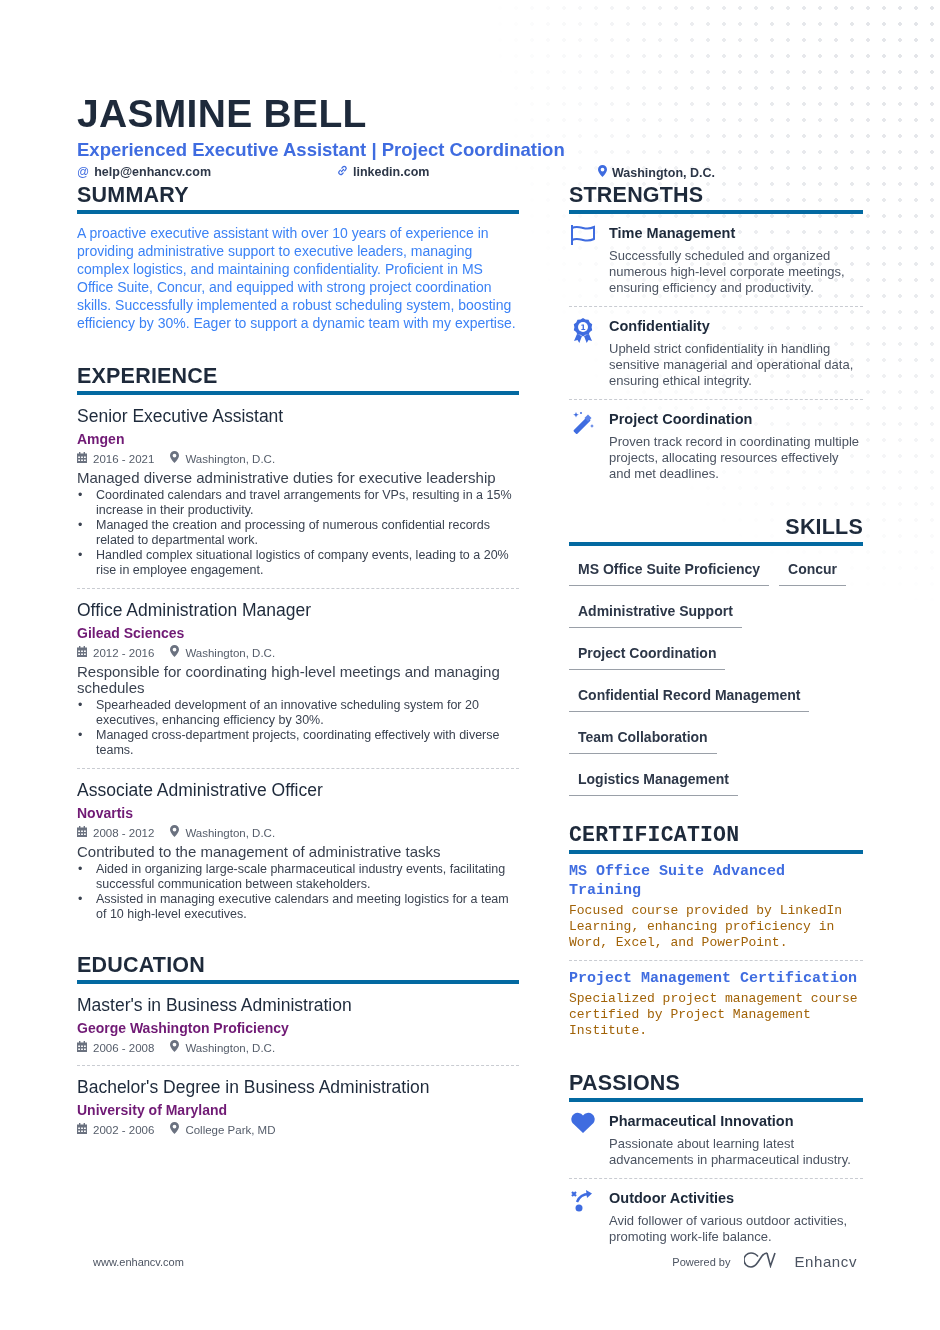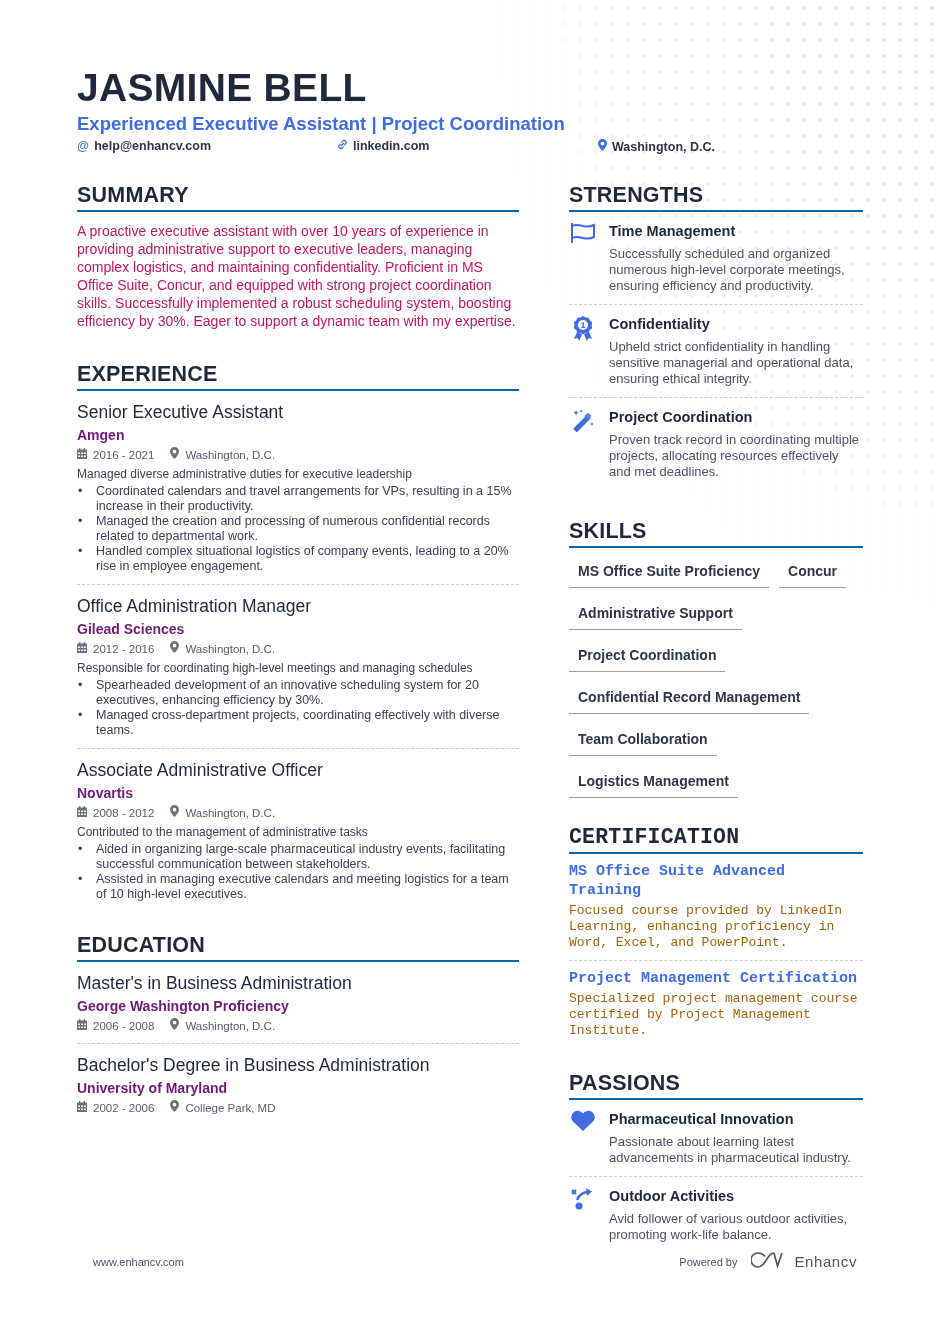--- a/index.html
+++ b/index.html
@@ -11,41 +11,41 @@
     background-image: radial-gradient(circle, #e2e4e8 1.6px, transparent 2px);
     background-size: 16px 16px;
     -webkit-mask-image: radial-gradient(ellipse 100% 100% at 100% 0%, rgba(0,0,0,1) 0%, rgba(0,0,0,0.75) 40%, rgba(0,0,0,0) 80%);
     mask-image: radial-gradient(ellipse 100% 100% at 100% 0%, rgba(0,0,0,1) 0%, rgba(0,0,0,0.75) 40%, rgba(0,0,0,0) 80%);
     z-index: 0;
   }
 
   .page { position: relative; z-index: 1; }
 
   .header { position: absolute; left: 77px; top: 66px; width: 790px; }
-  .name { font-size: 39px; font-weight: 700; color: #1e2a3b; letter-spacing: 0.3px; line-height: 44px; }
+  .name { font-size: 39px; font-weight: 700; color: #1e2a3b; letter-spacing: 0.3px; line-height: 44px; margin-top: 26px; }
   .title { font-size: 18.5px; color: #3f6ce0; margin-top: 2px; font-weight: 600; line-height: 24px; }
   .contacts { position: relative; height: 18px; margin-top: 3px; font-size: 12.5px; font-weight: 700; color: #2d3748; }
   .contact { position: absolute; top: 0; display: flex; align-items: center; gap: 5px; }
   .contact .ic { color: #3f6ce0; font-size: 12px; font-weight: 400; }
 
   .col-left { position: absolute; left: 77px; top: 182px; width: 442px; }
   .col-right { position: absolute; left: 569px; top: 182px; width: 294px; }
 
-  .section-title { font-size: 21.5px; font-weight: 700; color: #1e2a3b; letter-spacing: 0.2px; line-height: 26px; padding-bottom: 2px; border-bottom: 2px solid #0369a1; }
-
-  .summary-text { font-size: 14px; line-height: 18px; color: #be185d; margin-top: 10px; }
+  .section-title { font-size: 21.5px; font-weight: 700; color: #1e2a3b; letter-spacing: 0.2px; line-height: 26px; padding-bottom: 2px; border-bottom: 4px solid #0369a1; }
+
+  .summary-text { font-size: 14px; line-height: 18px; color: #3b82f6; margin-top: 10px; }
 
   .job { padding: 10px 0 10px 0; border-bottom: 1px dashed #c9ccd2; }
   .job:last-child { border-bottom: none; }
   .job-title { font-size: 17.5px; color: #1e2a3b; line-height: 22px; }
   .company { font-size: 14px; font-weight: 700; color: #701a75; margin-top: 3px; line-height: 18px; }
   .meta { display: flex; gap: 16px; font-size: 11.5px; color: #555d6a; margin-top: 3px; line-height: 16px; }
   .meta span.item { display: flex; align-items: center; gap: 6px; }
   .meta .ico { color: #6b7280; font-size: 11px; }
-  .desc { font-size: 12px; color: #3a4250; margin-top: 3px; line-height: 16px; }
+  .desc { font-size: 15px; color: #3a4250; margin-top: 3px; line-height: 16px; }
   .bullets { list-style: none; margin-top: 2px; }
   .bullets li { position: relative; padding-left: 19px; font-size: 12.5px; line-height: 15px; color: #3a4250; }
   .bullets li::before { content: "•"; position: absolute; left: 1px; top: 0; color: #3a4250; }
 
   .edu { padding: 10px 0 9px 0; border-bottom: 1px dashed #c9ccd2; }
   .edu:last-child { border-bottom: none; }
 
   .strength { display: flex; gap: 12px; padding: 10px 0 10px 0; border-bottom: 1px dashed #c9ccd2; }
   .strength:last-child { border-bottom: none; }
   .s-icon { width: 28px; flex: 0 0 28px; color: #3f6ce0; display: flex; justify-content: center; padding-top: 0; }
@@ -56,21 +56,21 @@
   .skill { font-size: 14px; font-weight: 700; color: #2d3748; padding: 8px 9px 7px 9px; border-bottom: 1px solid #9aa0a8; margin-bottom: 8px; line-height: 18px; }
 
   .cert { padding: 8px 0 9px 0; border-bottom: 1px dashed #c9ccd2; }
   .cert:last-child { border-bottom: none; }
   .cert-title { font-size: 15px; font-weight: 700; color: #3f6ce0; line-height: 19px; }
   .cert-desc { font-size: 13px; color: #a16207; line-height: 16px; margin-top: 3px; }
 
   .footer { position: absolute; top: 1255px; left: 77px; width: 780px; height: 16px; font-size: 11px; color: #4b5361; }
   .footer .site { position: absolute; left: 16px; top: 1px; }
   .footer .powered { position: absolute; right: 0; top: -3px; display: flex; align-items: center; gap: 14px; }
-  .footer .brand { display: flex; align-items: center; gap: 11px; font-size: 15px; color: #4b5361; letter-spacing: 0.6px; }
+  .footer .brand { display: flex; align-items: center; gap: 18px; font-size: 15px; color: #4b5361; letter-spacing: 0.6px; }
 </style>
 </head>
 <body>
 
 <div class="dots"></div>
 
 <div class="page">
 
   <div class="header">
     <div class="name">JASMINE BELL</div>
@@ -321,21 +321,21 @@
               <circle cx="11" cy="3" r="1" fill="#3f6ce0"></circle>
             </svg>
         </div>
         <div>
           <div class="s-title">Project Coordination</div>
           <div class="s-desc">Proven track record in coordinating multiple projects, allocating resources effectively and met deadlines.</div>
         </div>
       </div>
     </section>
 
-    <section style="margin-top:28px;">
+    <section style="margin-top:22px;text-align:right;">
       <div class="section-title">SKILLS</div>
       <div class="skills">
         <div class="skill">MS Office Suite Proficiency</div>
         <div class="skill">Concur</div>
         <div class="skill" style="margin-right:60px;">Administrative Support</div>
         <div class="skill" style="margin-right:100px;">Project Coordination</div>
         <div class="skill" style="margin-right:40px;">Confidential Record Management</div>
         <div class="skill" style="margin-right:120px;">Team Collaboration</div>
         <div class="skill">Logistics Management</div>
       </div>

